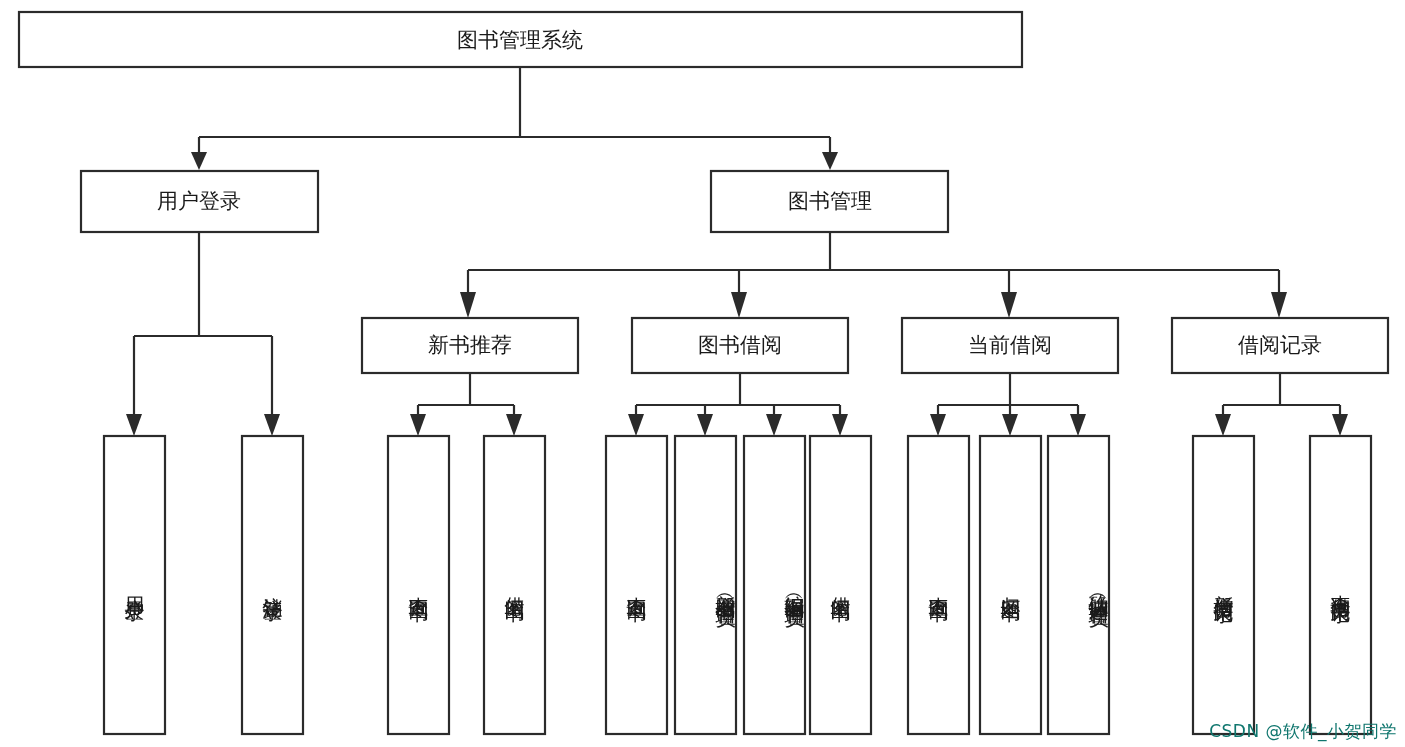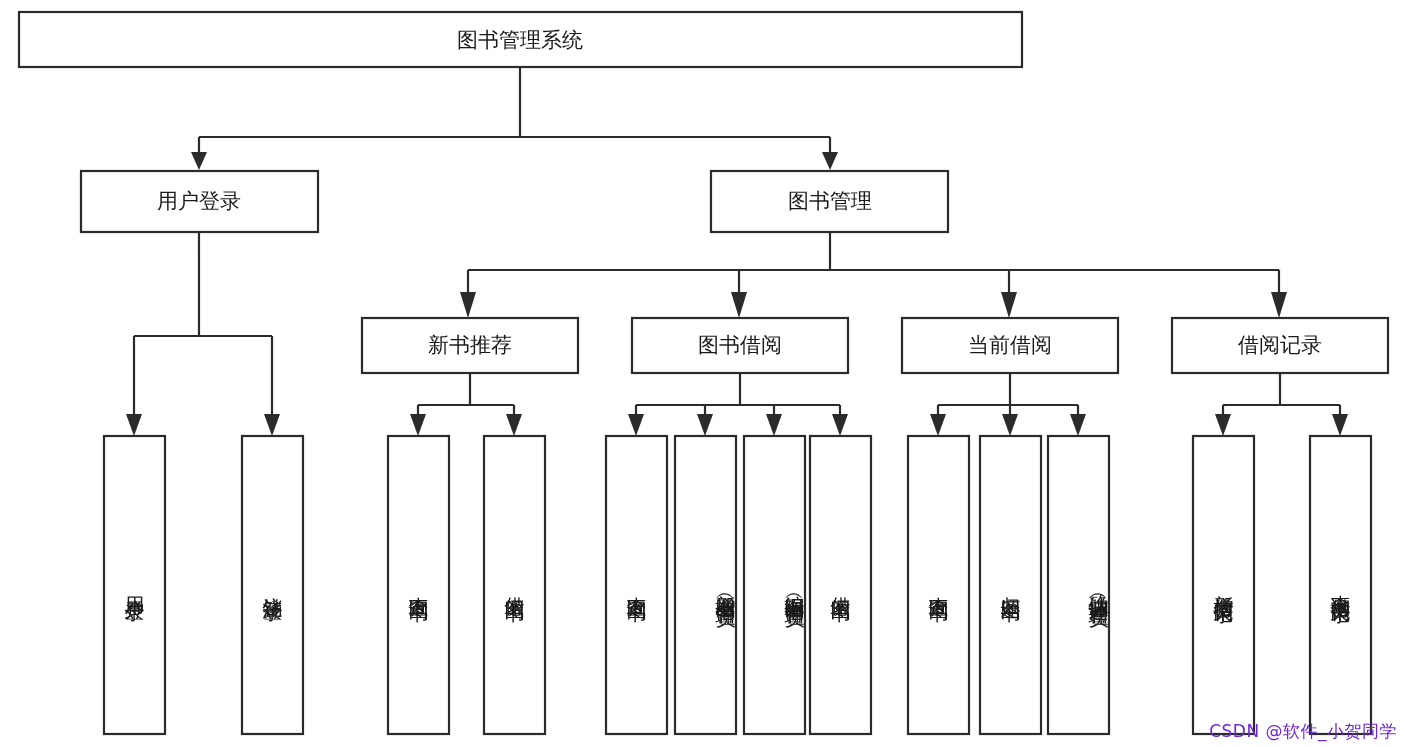--- a/index.html
+++ b/index.html
@@ -63,21 +63,21 @@
   }
   .leaf-label.centered {
     align-items: center;
   }
   .watermark {
     position: absolute;
     right: 8px;
     bottom: 4px;
     font-family: "DejaVu Sans", "Liberation Sans", sans-serif;
     font-size: 17px;
-    color: #6d28d9;
+    color: #0f766e;
     letter-spacing: 0.5px;
     user-select: none;
     text-align: right;
   }
 </style>
 </head>
 <body>
 
 <div id="page">
 

